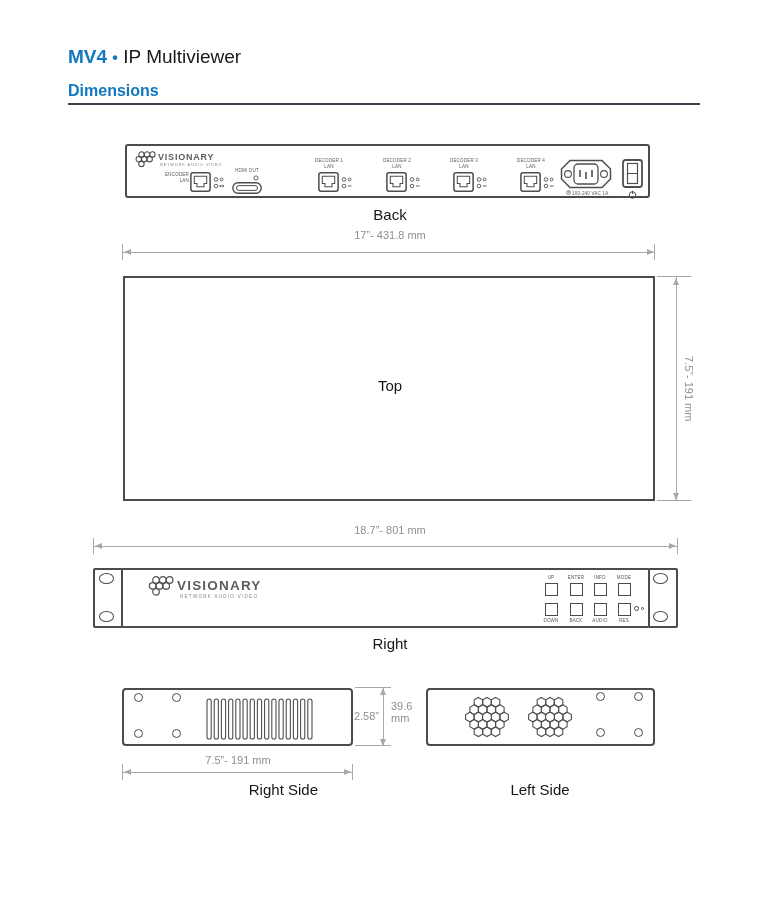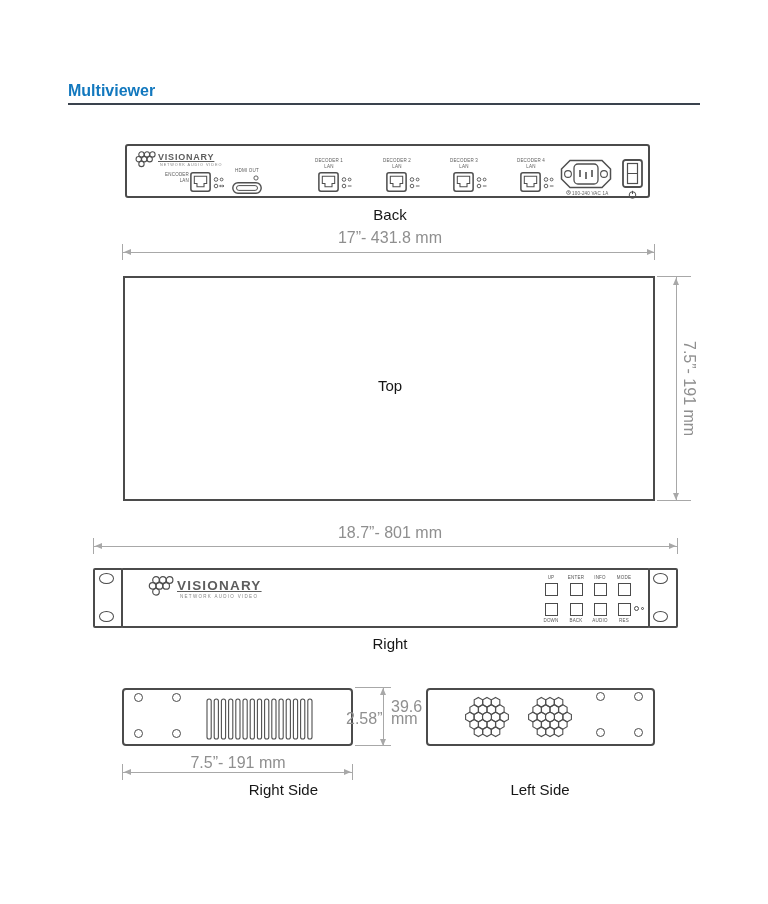--- a/index.html
+++ b/index.html
@@ -22,46 +22,51 @@
   .rad3 { border-radius:3px; }
   .rad4 { border-radius:4px; }
   .viewlabel { position:absolute; font-size:15px; font-weight:500; color:#161616; text-align:center; }
   .hline { position:absolute; background:#a8a8a8; height:1px; }
   .vline { position:absolute; background:#a8a8a8; width:1px; }
   .arrow { position:absolute; width:0; height:0; }
   .arrow.left  { border-top:3px solid transparent; border-bottom:3px solid transparent; border-right:7px solid #a8a8a8; }
   .arrow.right { border-top:3px solid transparent; border-bottom:3px solid transparent; border-left:7px solid #a8a8a8; }
   .arrow.up    { border-left:3px solid transparent; border-right:3px solid transparent; border-bottom:7px solid #a8a8a8; }
   .arrow.down  { border-left:3px solid transparent; border-right:3px solid transparent; border-top:7px solid #a8a8a8; }
-  .dimtext { position:absolute; font-size:16px; color:#8f8f8f; }
+  .dimtext { position:absolute; font-size:11px; color:#8f8f8f; }
   .center { text-align:center; }
   .vtext { display:flex; align-items:center; justify-content:center; writing-mode:vertical-rl; }
 
   svg.draw { position:absolute; fill:none; stroke:#4f4f4f; }
 
   .portlabel { position:absolute; font-size:4.5px; line-height:5.5px; color:#5a5a5a; text-align:center; letter-spacing:0.2px; }
-  .wordmark { position:absolute; font-weight:700; color:#5d5d5d;text-decoration:underline; }
+  .wordmark { position:absolute; font-weight:700; color:#5d5d5d; }
   .tagline  { position:absolute; color:#858585; }
 
   .screw { position:absolute; width:9px; height:9px; border:1.8px solid #4b4b4b; border-radius:50%; background:#fff; }
   .oval  { position:absolute; width:15px; height:11px; border:1.6px solid #4b4b4b; border-radius:50%; background:#fff; }
 
   .btn-sq { position:absolute; width:13px; height:13px; border:1.5px solid #4b4b4b; background:#fff; }
   .btn-lbl { position:absolute; width:26px; font-size:4.5px; color:#555; text-align:center; letter-spacing:0.2px; }
   .led-dot { position:absolute; border:1.1px solid #4b4b4b; border-radius:50%; background:#fff; }
 
   .model-title { position:absolute; font-size:12.5px; font-weight:700; color:#7c7c7c; letter-spacing:0.3px; text-align:center; }
   .pre { white-space:pre-line; }
 </style>
 </head>
 <body>
 
 <div class="page">
 
-  <div class="abs section-title" style="left:68px;top:82px;">Multiviewer</div>
+  <div class="abs prod-line" style="left:68px;top:46px;">
+    <span class="prod-name">MV4</span>
+    <span class="prod-bullet">•</span>
+    <span>IP Multiviewer</span>
+  </div>
+  <div class="abs section-title" style="left:68px;top:82px;">Dimensions</div>
   <div class="abs hr" style="left:68px;top:103px;width:632px;height:2px;"></div>
 
   <div class="panel rad3" style="left:125px;top:144px;width:525px;height:54px;">
 
     <svg class="draw" style="left:8px;top:5px;" width="21" height="19" viewBox="0 0 26 23" stroke-width="1.3">
       <circle cx="8" cy="4" r="3.3"></circle>
         <circle cx="14.8" cy="4" r="3.3"></circle>
         <circle cx="21.6" cy="4" r="3.3"></circle>
       <circle cx="4.6" cy="9.9" r="3.3"></circle>
         <circle cx="11.4" cy="9.9" r="3.3"></circle>

